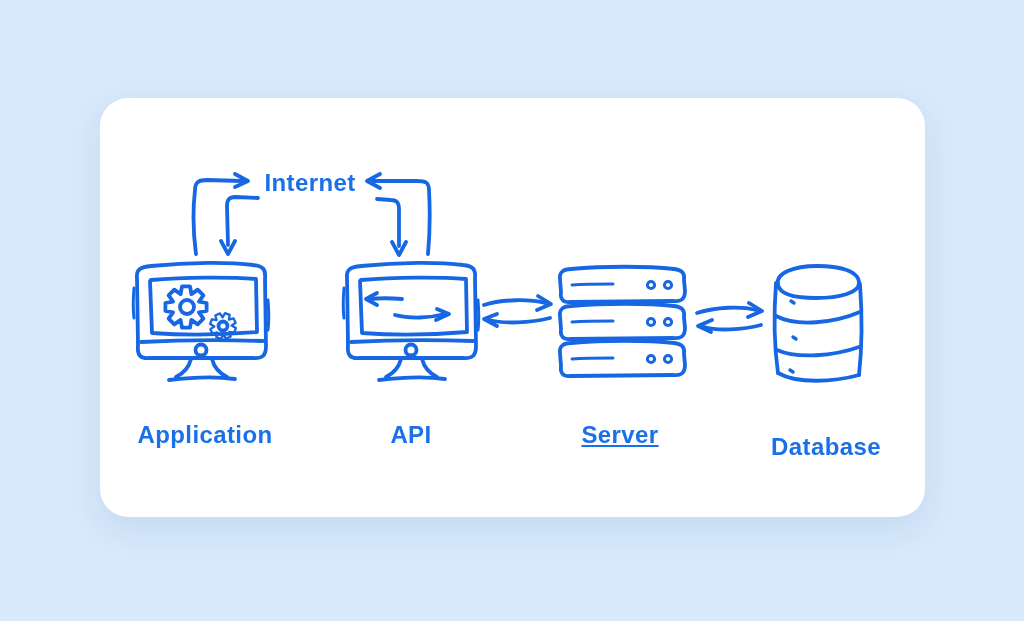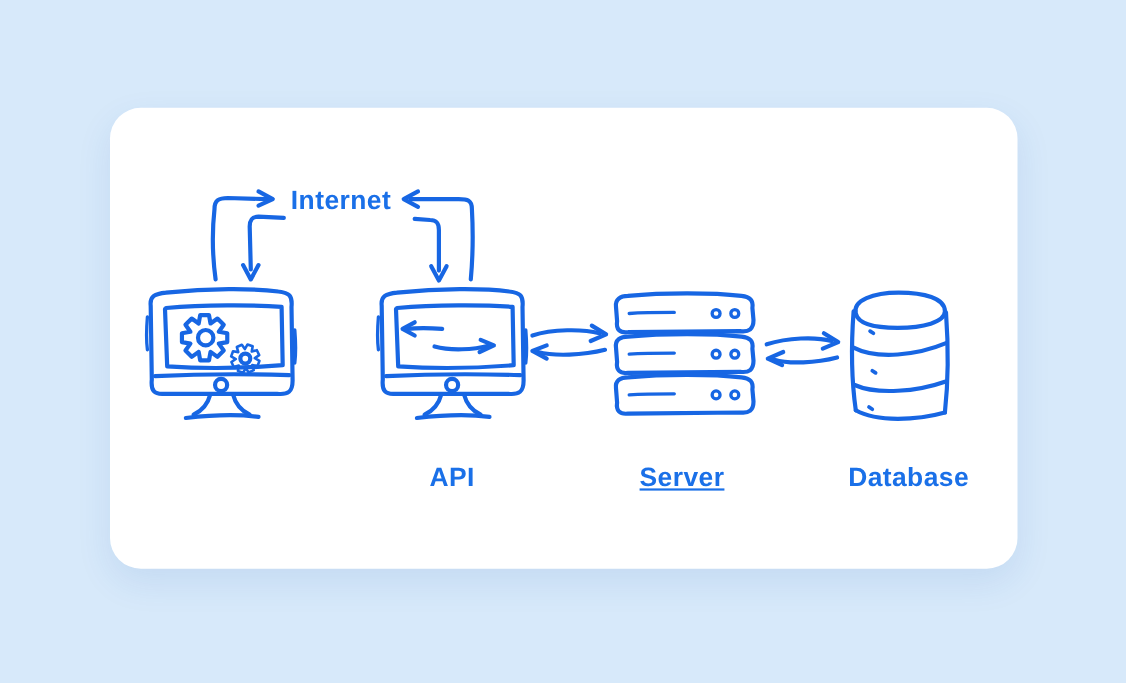--- a/index.html
+++ b/index.html
@@ -10,21 +10,21 @@
   .art{position:absolute;left:0;top:0;width:1024px;height:621px;}
   .art path,.art circle,.art ellipse{fill:none;stroke:#1766e3;stroke-width:3.8;
         stroke-linecap:round;stroke-linejoin:round;}
   .art .thin{stroke-width:3;}
   .art .dot{stroke-width:3.4;}
   .art circle.pin{stroke-width:3;}
   .node-label{position:absolute;top:421px;transform:translateX(-50%);
         font-size:24px;font-weight:700;color:#1a70e8;letter-spacing:.4px;white-space:nowrap;}
   .internet-label{position:absolute;left:310px;top:169px;transform:translateX(-50%);
         font-size:24px;font-weight:700;color:#1a70e8;letter-spacing:.4px;white-space:nowrap;}
-  .lbl-application{left:205px;} .lbl-api{left:411px;} .lbl-server{left:620px;text-decoration:underline;} .lbl-database{left:826px;}
+  .lbl-application{left:205px;} .lbl-api{left:411px;} .lbl-server{left:620px;text-decoration:underline;} .lbl-database{left:826px;margin-top:12px;}
 </style>
 </head>
 <body>
 
 <div class="stage">
   <div class="card"></div>
 
   <svg class="art" viewBox="0 0 1024 621">
     <defs>
       <path id="gear" d="M20.6,-4 L20.6,4 L12.9,5.4 L17.4,11.7 L11.7,17.4 L5.4,12.9 L4,20.6 L-4,20.6 L-5.4,12.9 L-11.7,17.4 L-17.4,11.7 L-12.9,5.4 L-20.6,4 L-20.6,-4 L-12.9,-5.4 L-17.4,-11.7 L-11.7,-17.4 L-5.4,-12.9 L-4,-20.6 L4,-20.6 L5.4,-12.9 L11.7,-17.4 L17.4,-11.7 L12.9,-5.4 Z"></path>
@@ -116,16 +116,17 @@
       <path d="M6,113 C25,124 62,122 87,115"></path>
       <path d="M4,56 C25,67 62,63 88,52"></path>
       <path d="M5,90 C25,99 62,96 87,87"></path>
       <path class="dot" d="M19,41 l3,2"></path>
       <path class="dot" d="M21,77 l3,2"></path>
       <path class="dot" d="M18,110 l3,2"></path>
     </g>
   </svg>
 
   <div class="internet-label">Internet</div>
+  <div class="node-label lbl-application">Application</div>
   <div class="node-label lbl-api">API</div>
   <div class="node-label lbl-server">Server</div>
   <div class="node-label lbl-database">Database</div>
 </div>
 
 </body></html>

